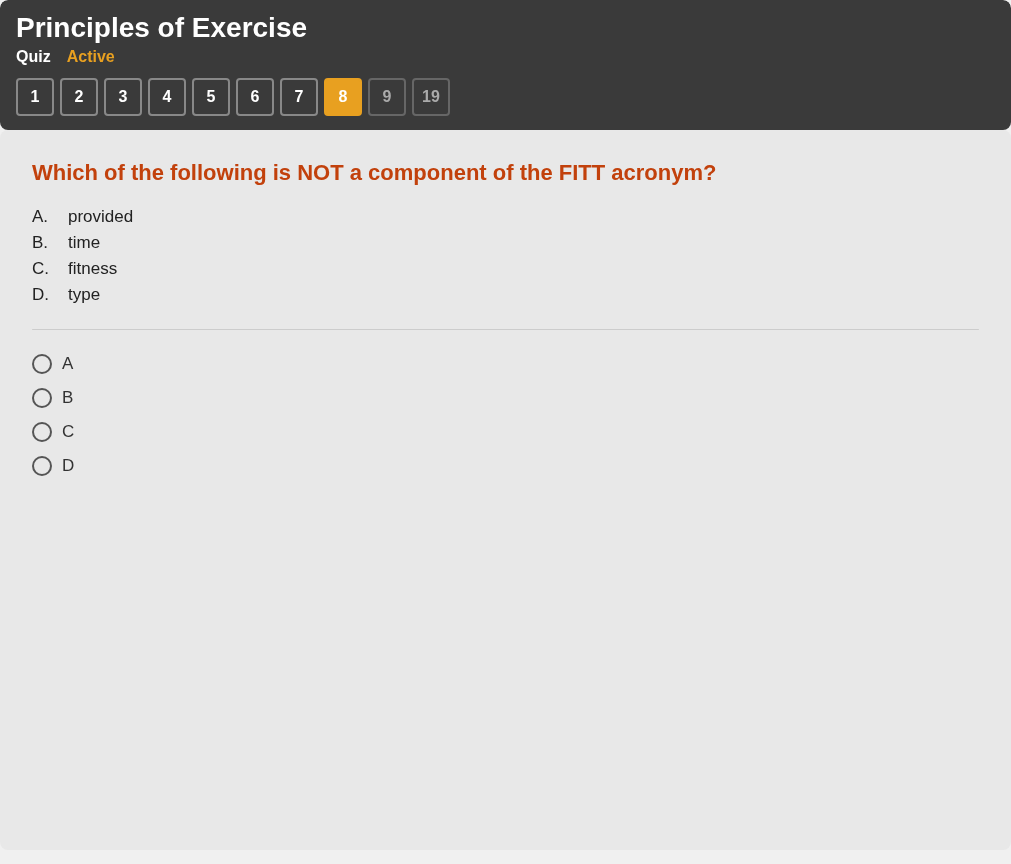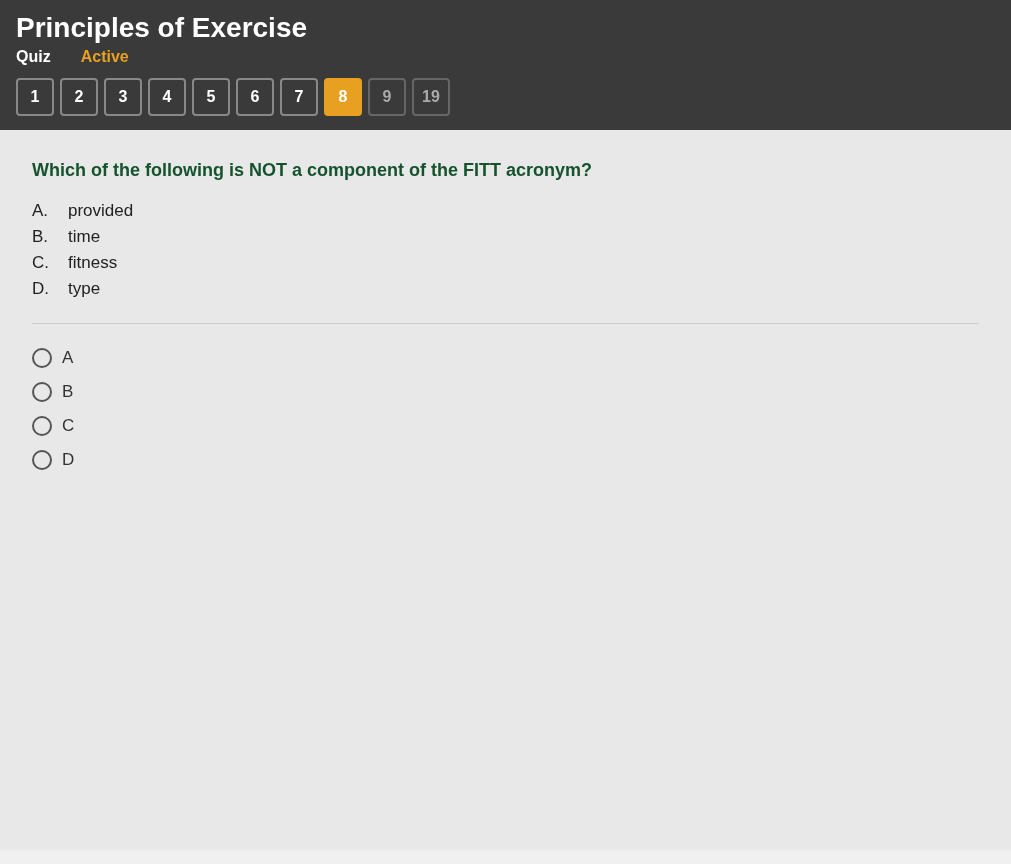--- a/index.html
+++ b/index.html
@@ -1,18 +1,19 @@
 <!DOCTYPE html>
 <html><head>
   <meta charset="utf-8">
   <style>
     * {
       box-sizing: border-box;
       margin: 0;
       padding: 0;
+      border-radius: 8px;
     }
 
     body {
       width: 1011px;
       min-height: 864px;
       font-family: Arial, sans-serif;
       background: #f0f0f0;
     }
 
     .header {
@@ -23,21 +24,21 @@
     .app-title {
       color: #ffffff;
       font-size: 28px;
       font-weight: bold;
       margin-bottom: 4px;
     }
 
     .quiz-status-row {
       display: flex;
       align-items: center;
-      gap: 30px;
+      gap: 16px;
       margin-bottom: 12px;
     }
 
     .quiz-label {
       color: #ffffff;
       font-size: 16px;
       font-weight: bold;
     }
 
     .status-active {
@@ -78,23 +79,23 @@
       color: #aaa;
     }
 
     .main-content {
       background: #e8e8e8;
       min-height: 720px;
       padding: 28px 32px;
     }
 
     .question-text {
-      font-size: 18px;
-      font-weight: bold;
-      color: #14532d;
+      font-size: 22px;
+      font-weight: bold;
+      color: #c2410c;
       margin-bottom: 18px;
       line-height: 1.4;
     }
 
     .answer-choices {
       margin-bottom: 24px;
     }
 
     .answer-choice {
       font-size: 17px;

